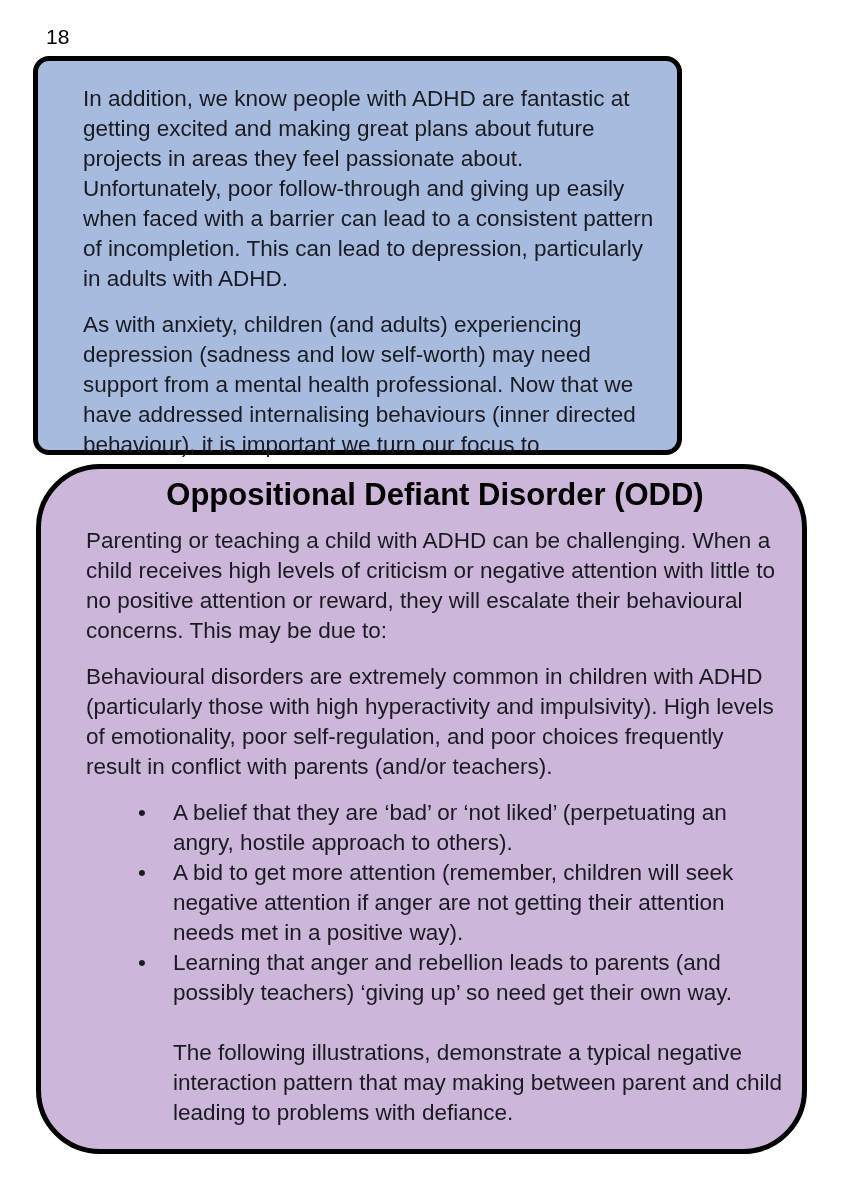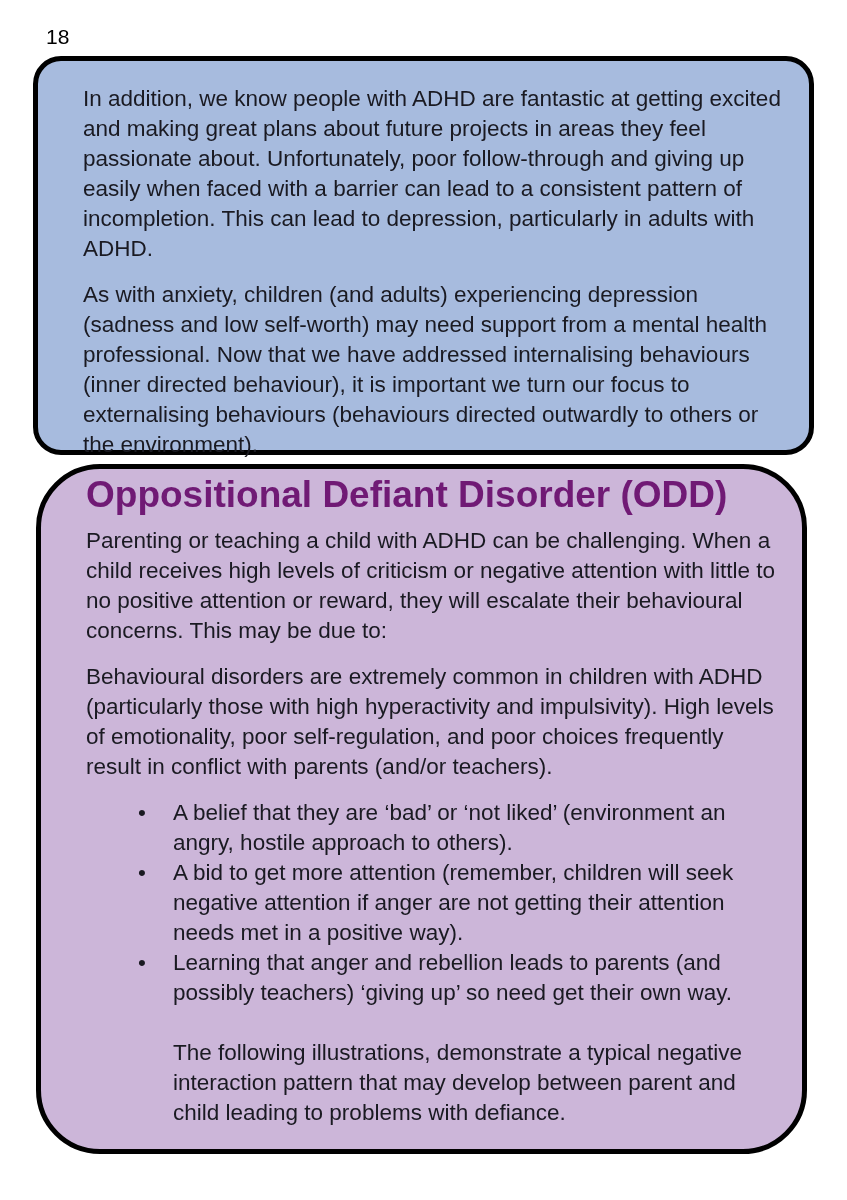--- a/index.html
+++ b/index.html
@@ -30,40 +30,40 @@
     border: 5px solid #000000;
     font-size: 22.5px;
     line-height: 30px;
   }
   .box p {
     margin: 0 0 16px 0;
   }
   .blue-box {
     left: 33px;
     top: 56px;
-    width: 781px;
+    width: 649px;
     height: 399px;
-    border-radius: 28px;
+    border-radius: 16px;
     padding: 23px 14px 10px 45px;
   }
   .purple-box {
     left: 36px;
     top: 464px;
     width: 771px;
     height: 690px;
     border-radius: 64px;
     padding: 7px 18px 12px 45px;
   }
   .box-title {
     margin: 0 0 12px 0;
-    font-size: 37px;
+    font-size: 31px;
     line-height: 38px;
     font-weight: bold;
-    text-align: left;
-    color: #701a75;
+    text-align: center;
+    color: #000000;
     letter-spacing: 0px;
   }
   .bullet-list {
     list-style: none;
     margin: 0;
     padding: 0 0 0 52px;
   }
   .bullet-list li {
     display: flex;
     align-items: flex-start;
@@ -94,27 +94,27 @@
     <p>As with anxiety, children (and adults) experiencing depression (sadness and low self-worth) may need support from a mental health professional. Now that we have addressed internalising behaviours (inner directed behaviour), it is important we turn our focus to externalising behaviours (behaviours directed outwardly to others or the environment).</p>
   </section>
 
   <section class="box purple-box" style="background: rgb(204, 182, 217);">
     <h1 class="box-title">Oppositional Defiant Disorder (ODD)</h1>
     <p>Parenting or teaching a child with ADHD can be challenging. When a child receives high levels of criticism or negative attention with little to no positive attention or reward, they will escalate their behavioural concerns. This may be due to:</p>
     <p>Behavioural disorders are extremely common in children with ADHD (particularly those with high hyperactivity and impulsivity). High levels of emotionality, poor self-regulation, and poor choices frequently result in conflict with parents (and/or teachers).</p>
     <ul class="bullet-list">
       <li>
         <span class="bullet">•</span>
-        <span class="li-text">A belief that they are ‘bad’ or ‘not liked’ (environment an angry, hostile approach to others).</span>
+        <span class="li-text">A belief that they are ‘bad’ or ‘not liked’ (perpetuating an angry, hostile approach to others).</span>
       </li>
       <li>
         <span class="bullet">•</span>
         <span class="li-text">A bid to get more attention (remember, children will seek negative attention if anger are not getting their attention needs met in a positive way).</span>
       </li>
       <li>
         <span class="bullet">•</span>
         <span class="li-text">Learning that anger and rebellion leads to parents (and possibly teachers) ‘giving up’ so need get their own way.</span>
       </li>
     </ul>
-    <p class="closing-paragraph">The following illustrations, demonstrate a typical negative interaction pattern that may develop between parent and child leading to problems with defiance.</p>
+    <p class="closing-paragraph">The following illustrations, demonstrate a typical negative interaction pattern that may making between parent and child leading to problems with defiance.</p>
   </section>
 
 </div>
 
 </body></html>

